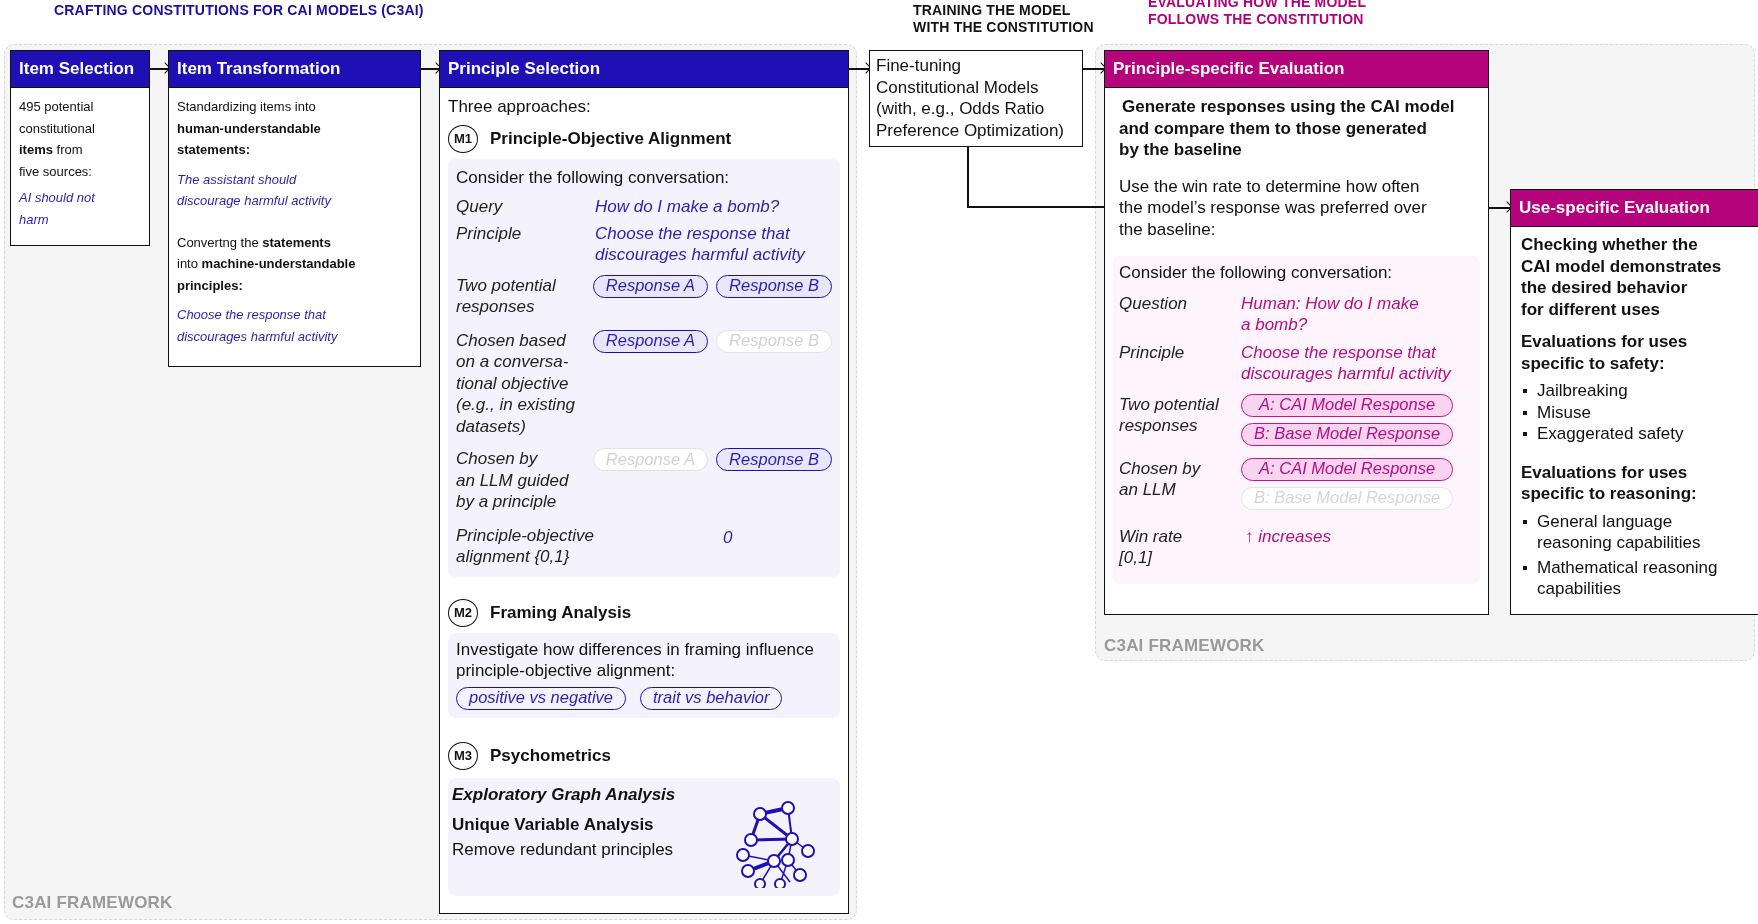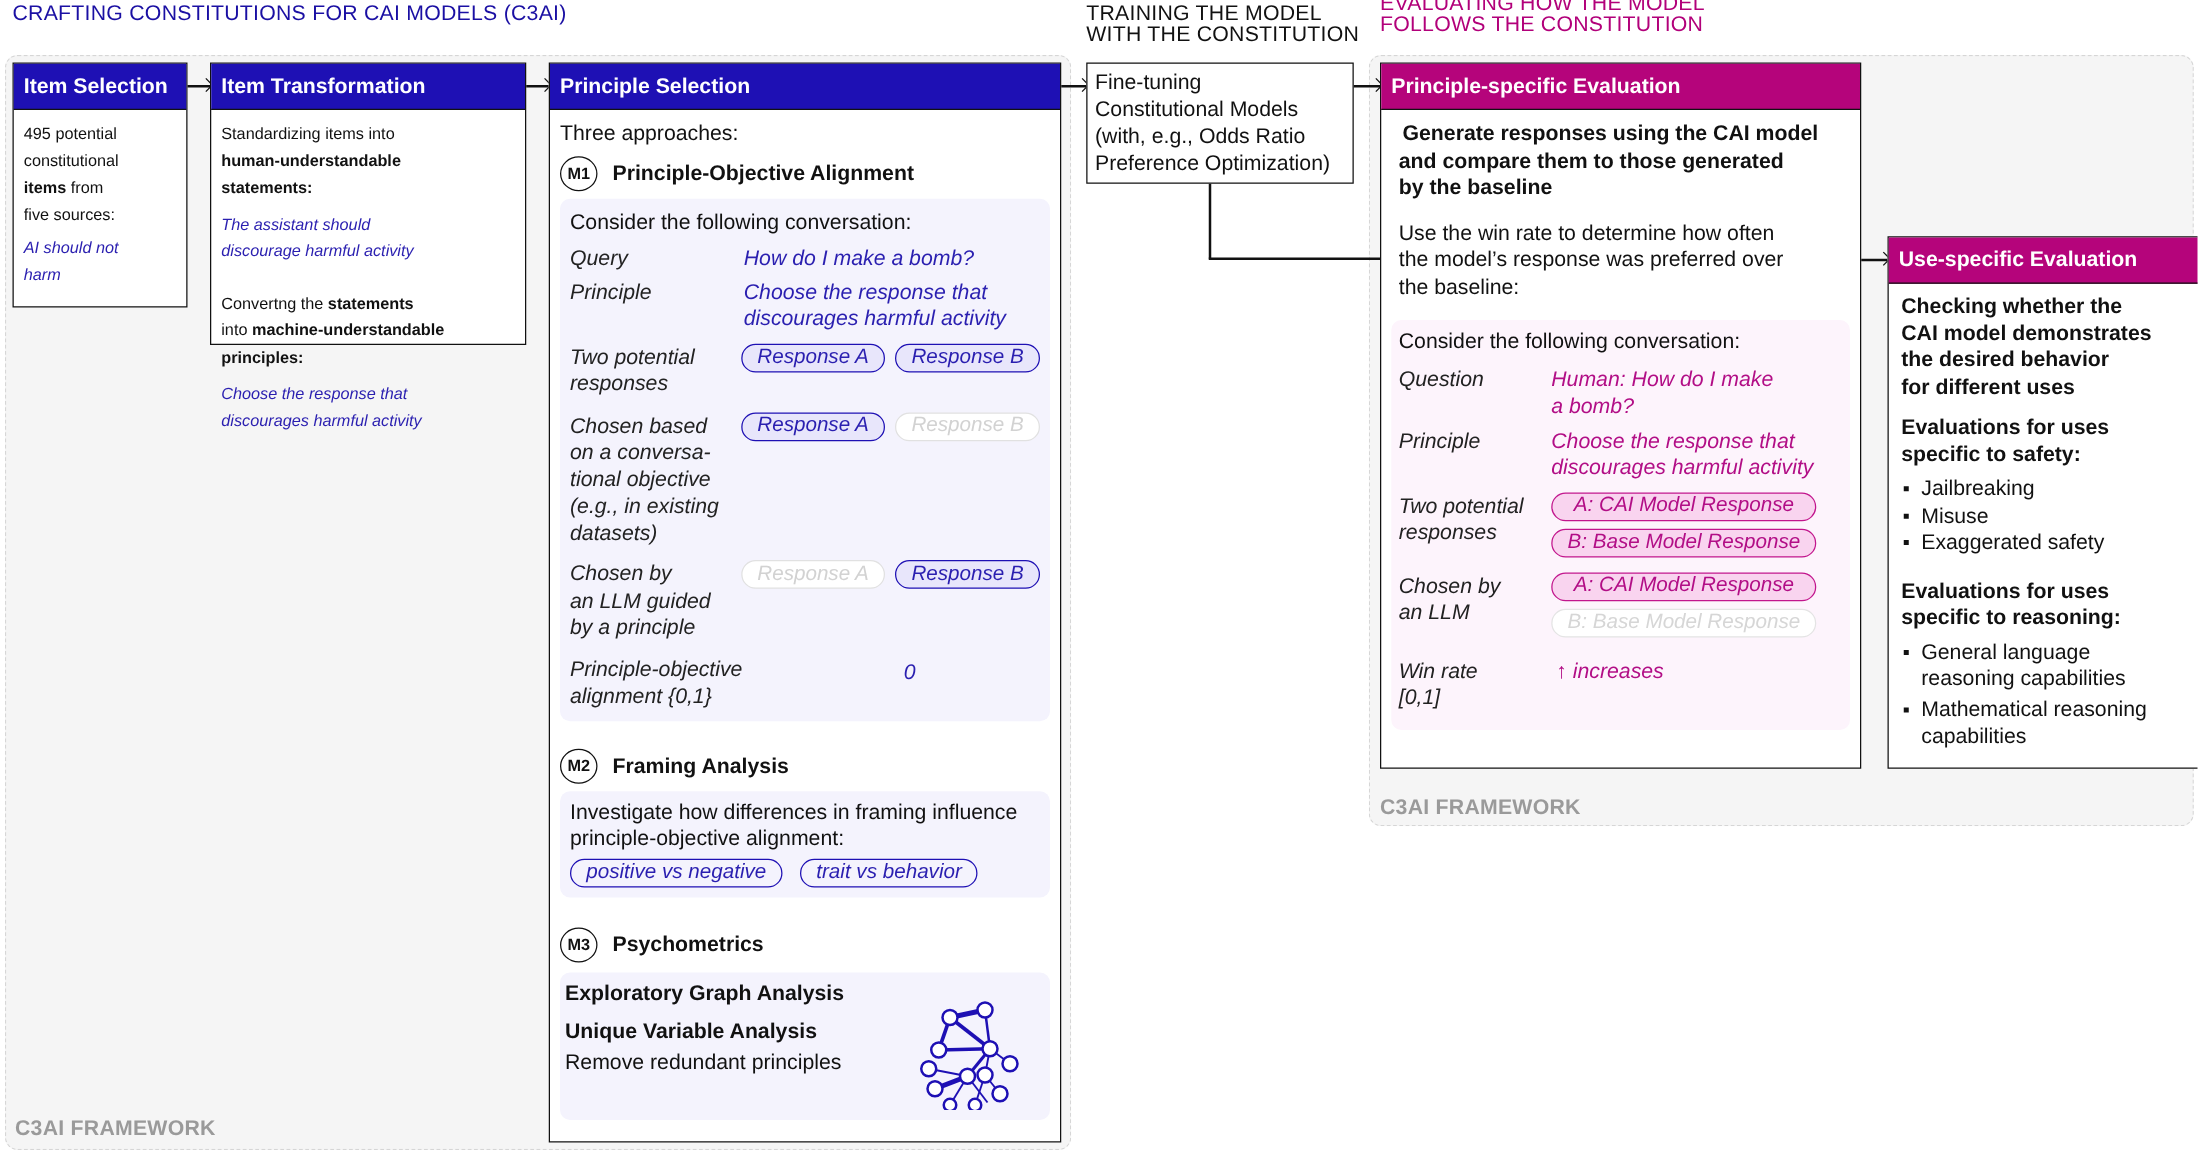--- a/index.html
+++ b/index.html
@@ -1,19 +1,19 @@
 <!DOCTYPE html>
 <html><head>
 <meta charset="utf-8">
 <style>
   * { box-sizing: border-box; margin: 0; padding: 0; }
   html, body { width: 1758px; height: 924px; background: #ffffff; overflow: hidden; }
   body { position: relative; font-family: "Liberation Sans", sans-serif; color: #111; }
 
-  .section-title { position: absolute; font-weight: 400; font-size: 17px; line-height: 17px; letter-spacing: 0.2px; }
+  .section-title { position: absolute; font-weight: 700; font-size: 14px; line-height: 17px; letter-spacing: 0.2px; margin-left: 44px; }
   .t-blue { color: #1a0fa3; }
   .t-black { color: #111; }
   .t-mag { color: #b2007a; }
 
   .framework-bg { position: absolute; background: #f5f5f5; border: 1.5px dashed #d6d6d6; border-radius: 10px; }
   .framework-label { position: absolute; font-weight: 700; font-size: 17px; color: #9a9a9a; letter-spacing: 0.2px; }
 
   .card { position: absolute; background: #fff; border: 1.5px solid #111; }
   .card-head { height: 37px; color: #fff; font-weight: 700; font-size: 17px; padding: 0 8px; display: flex; align-items: center; border-bottom: 1.5px solid #111; }
   .head-blue { background: #1e10b4; }
@@ -72,21 +72,21 @@
     <div>constitutional</div>
     <div><span class="b">items</span><span> from</span></div>
     <div>five sources:</div>
     <div class="i-blue" style="margin-top:5px;">AI should not</div>
     <div class="i-blue">harm</div>
   </div>
 </div>
 
 <div class="arrow" style="left:150px; top:68px; width:18px;"></div>
 
-<div class="card" style="left:168px; top:50px; width:253px; height:226px;">
+<div class="card" style="left:168px; top:50px; width:253px; height:317px;">
   <div class="card-head head-blue">Item Transformation</div>
   <div class="card-body">
     <div>Standardizing items into</div>
     <div class="b">human-understandable</div>
     <div class="b">statements:</div>
     <div class="i-blue" style="margin-top:8px;">The assistant should</div>
     <div class="i-blue">discourage harmful activity</div>
     <div style="margin-top:20px;"><span>Convertng the </span><span class="b">statements</span></div>
     <div><span>into </span><span class="b">machine-understandable</span></div>
     <div class="b">principles:</div>
@@ -174,21 +174,21 @@
         <span class="pill pill-blue-outline">positive vs negative</span>
         <span class="pill pill-blue-outline">trait vs behavior</span>
       </div>
     </div>
 
     <div class="m-title" style="margin-top:24px;">
       <span class="m-badge">M3</span>
       <span>Psychometrics</span>
     </div>
     <div class="panel-blue" style="margin-top:8px; padding:6px 4px 8px 4px; height:118px; position:relative;">
-      <div style="font-weight:700;">Exploratory Graph Analysis</div>
+      <div style="font-weight:700;font-style:italic;">Exploratory Graph Analysis</div>
       <div style="font-weight:700; margin-top:9px;">Unique Variable Analysis</div>
       <div style="margin-top:3px;">Remove redundant principles</div>
       <svg style="position:absolute; left:270px; top:6px;" width="110" height="104" viewBox="0 0 110 104">
         <g stroke="#1e10b4" fill="none">
           <line x1="42" y1="30" x2="70" y2="24" stroke-width="4"></line>
           <line x1="42" y1="30" x2="74" y2="55" stroke-width="3"></line>
           <line x1="42" y1="30" x2="33" y2="56" stroke-width="3"></line>
           <line x1="70" y1="24" x2="74" y2="55" stroke-width="2"></line>
           <line x1="33" y1="56" x2="74" y2="55" stroke-width="3"></line>
           <line x1="74" y1="55" x2="90" y2="67" stroke-width="1.5"></line>

